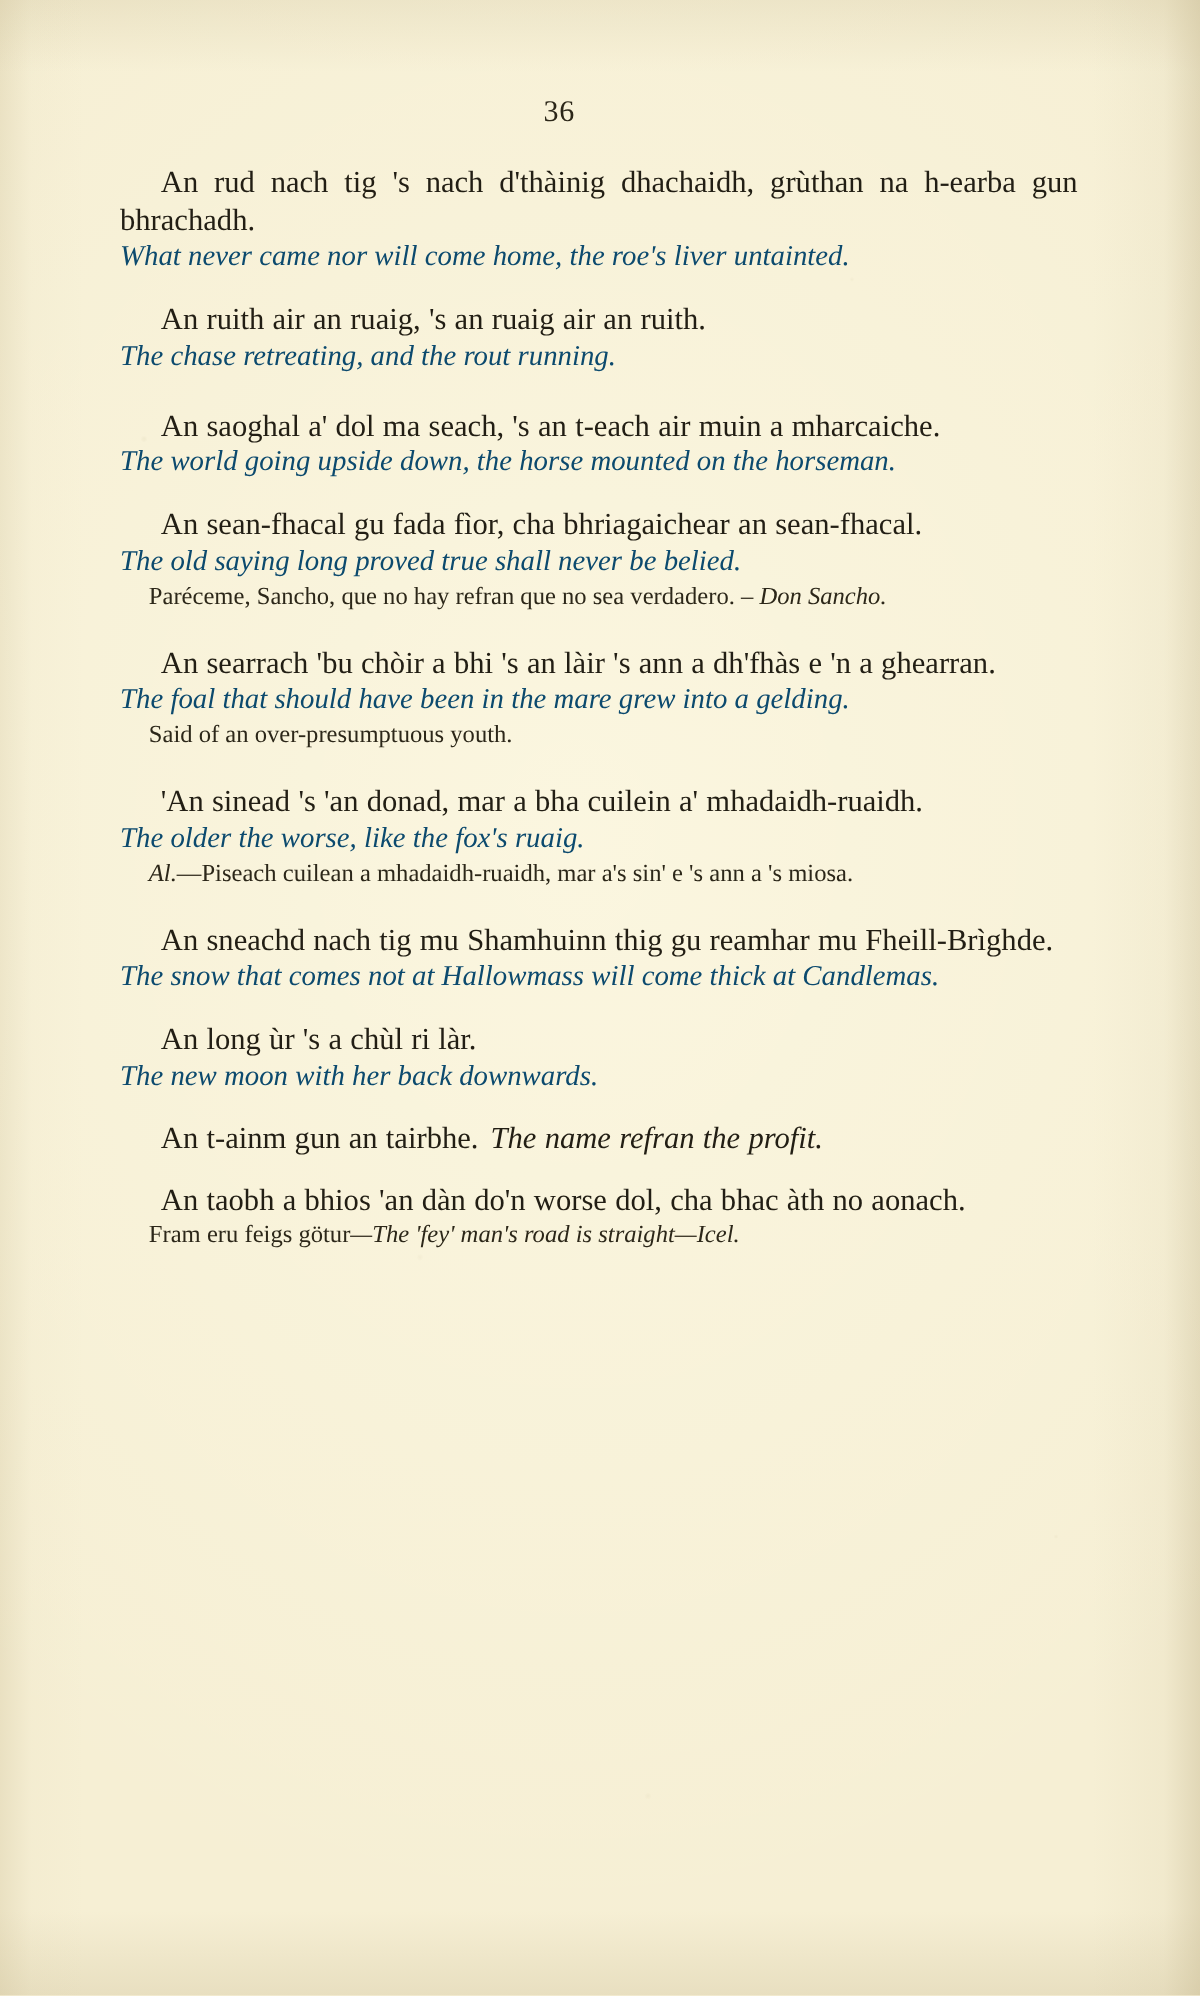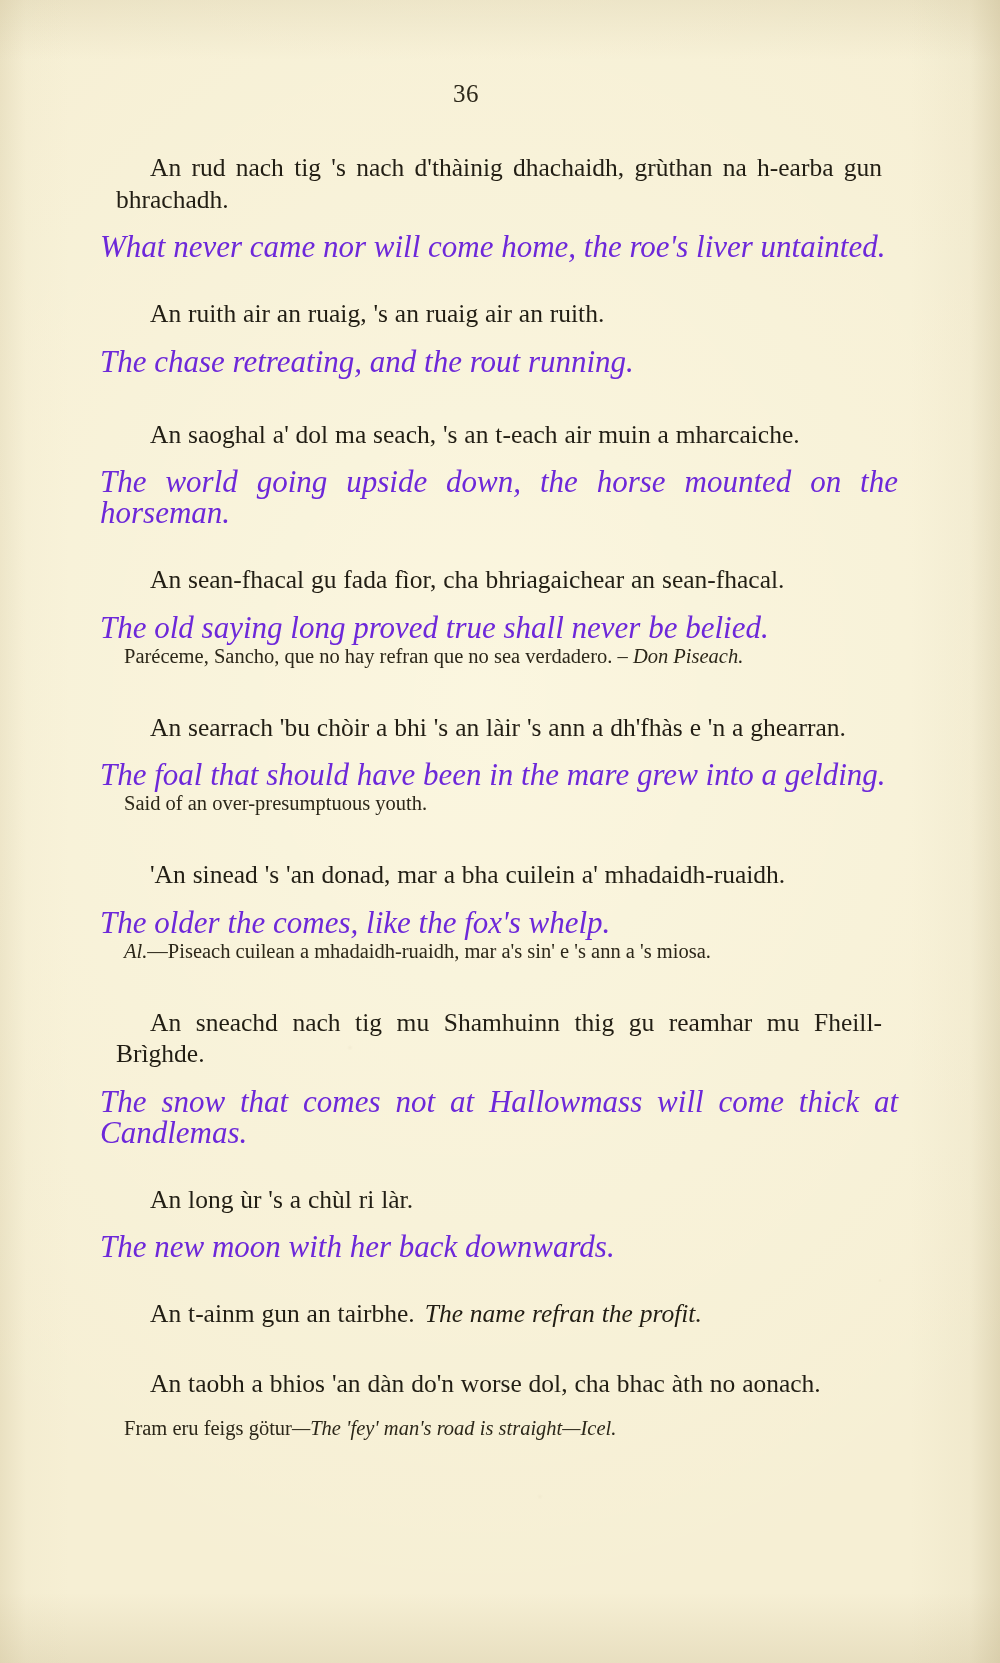--- a/index.html
+++ b/index.html
@@ -70,33 +70,33 @@
 
   
   .entry {
     margin: 0 0 14px 0;
   }
   .gaelic {
     font-size: 25.5px;
     line-height: 31.5px;
     text-align: justify;
     text-indent: 34px;
-    margin: 16px;
+    margin: 0;
     color: #221e14;
     word-spacing: 0.5px;
   }
 
   .trans {
     font-style: italic;
-    font-size: 31px;
+    font-size: 24px;
     line-height: 31px;
     text-align: justify;
     text-indent: 26px;
     margin: 0;
-    color: #6d28d9;
+    color: #0c4a6e;
   }
   .trans.no-indent { text-indent: 0; }
 
   
   .inline-trans {
     font-style: italic;
     padding-left: 10px;
   }
 
   
@@ -147,36 +147,36 @@
     <div class="entry">
       <p class="gaelic j">An saoghal a' dol ma seach, 's an t-each air muin a mharcaiche.</p>
       <p class="trans no-indent j">The world going upside down, the horse mounted on the horseman.</p>
     </div>
 
     <div class="gap-sm"></div>
 
     <div class="entry">
       <p class="gaelic j">An sean-fhacal gu fada fìor, cha bhriagaichear an sean-fhacal.</p>
       <p class="trans no-indent">The old saying long proved true shall never be belied.</p>
-      <p class="note j"><span>Paréceme, Sancho, que no hay refran que no sea verdadero.&nbsp;–</span> <span class="it">Don Piseach.</span></p>
+      <p class="note j"><span>Paréceme, Sancho, que no hay refran que no sea verdadero.&nbsp;–</span> <span class="it">Don Sancho.</span></p>
     </div>
 
     <div class="gap-md"></div>
 
     <div class="entry">
       <p class="gaelic j">An searrach 'bu chòir a bhi 's an làir 's ann a dh'fhàs e 'n a ghearran.</p>
       <p class="trans no-indent j">The foal that should have been in the mare grew into a gelding.</p>
       <p class="note">Said of an over-presumptuous youth.</p>
     </div>
 
     <div class="gap-md"></div>
 
     <div class="entry">
       <p class="gaelic j">'An sinead 's 'an donad, mar a bha cuilein a' mhadaidh-ruaidh.</p>
-      <p class="trans no-indent">The older the comes, like the fox's whelp.</p>
+      <p class="trans no-indent">The older the worse, like the fox's ruaig.</p>
       <p class="note j"><span class="it">Al.</span><span>—</span><span>Piseach cuilean a mhadaidh-ruaidh, mar a's sin' e 's ann a 's miosa.</span></p>
     </div>
 
     <div class="gap-md"></div>
 
     <div class="entry">
       <p class="gaelic j">An sneachd nach tig mu Shamhuinn thig gu reamhar mu Fheill-Brìghde.</p>
       <p class="trans no-indent j">The snow that comes not at Hallowmass will come thick at Candlemas.</p>
     </div>
 

